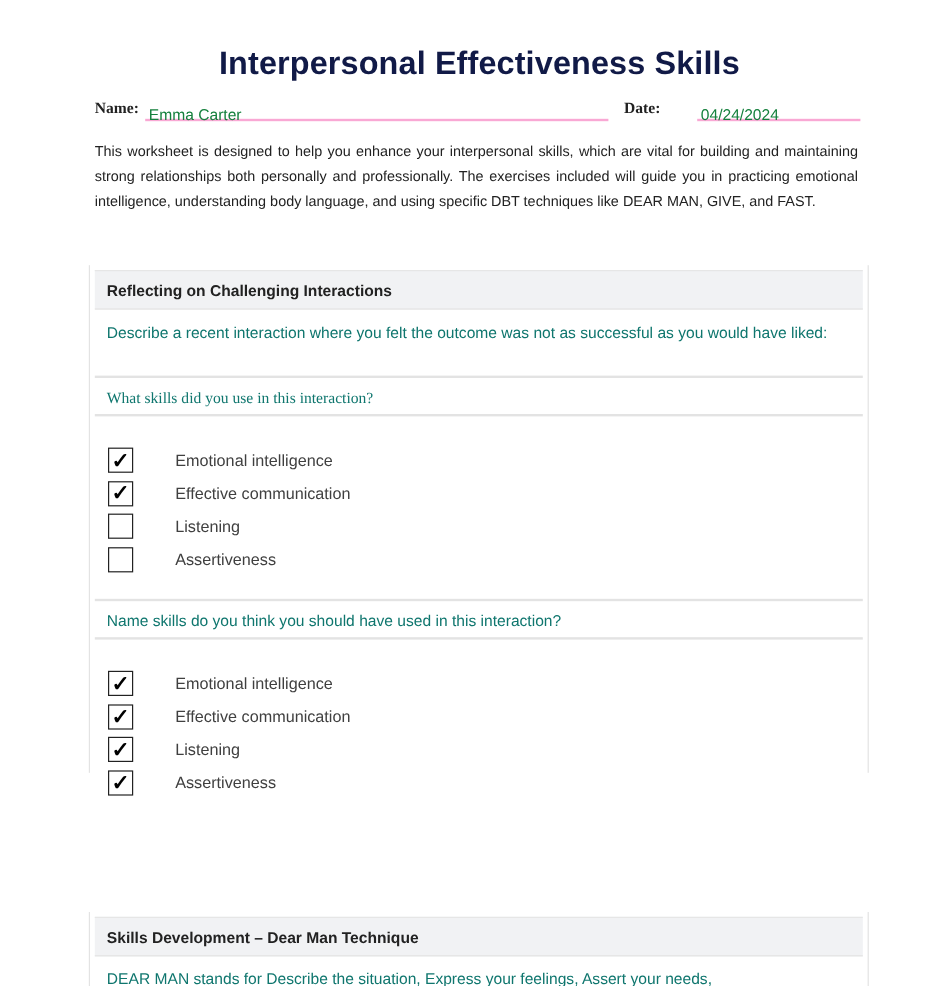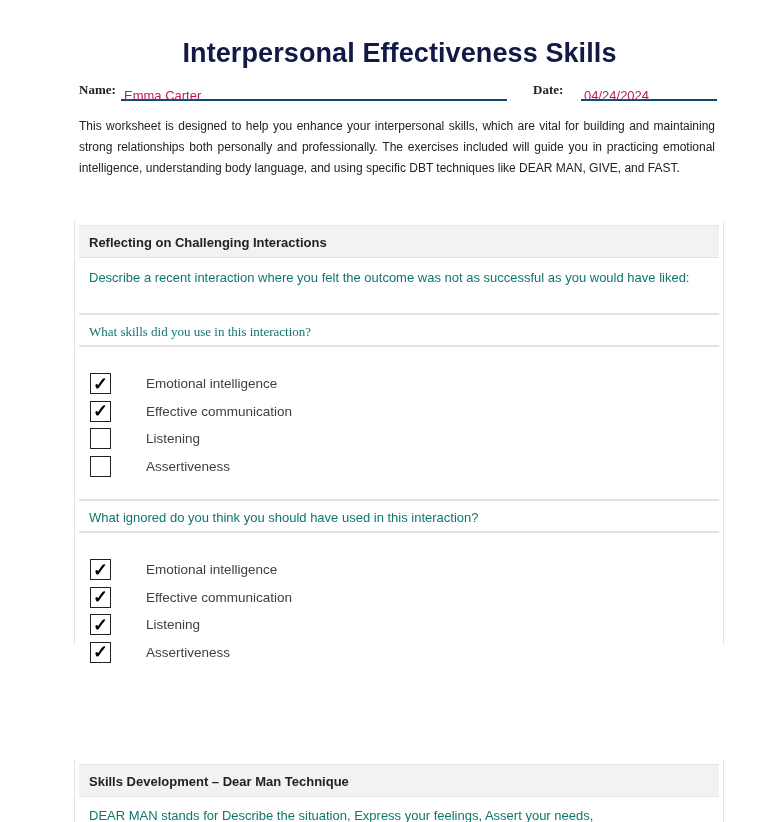--- a/index.html
+++ b/index.html
@@ -17,23 +17,23 @@
       color: #111a47;
       letter-spacing: 0.1px;
     }
     .meta-row {
       position: absolute; top: 74px; left: 67px; width: 642px; height: 22px;
       font-size: 13px;
     }
     .meta-label { position: absolute; bottom: 2px; font-weight: bold; color: #222; font-family: Liberation Serif, serif; }
     .meta-line {
       position: absolute; bottom: 3px; height: 17px;
-      border-bottom: 2px solid #0c4a6e;
+      border-bottom: 2px solid #f9a8d4;
       font-size: 13px; padding-left: 3px; line-height: 15px;
-      color: #be185d;
+      color: #15803d;
     }
     .intro {
       position: absolute; top: 104px; left: 67px; width: 644px;
       font-size: 12px; line-height: 21px;
       text-align: justify; color: #222;
     }
     .section {
       position: absolute; left: 66px; width: 650px;
       border-left: 1px solid #e3e3e3;
       border-right: 1px solid #e3e3e3;
@@ -79,21 +79,21 @@
 </head>
 <body>
 
 <div class="page">
 
   <div class="title">Interpersonal Effectiveness Skills</div>
 
   <div class="meta-row">
     <span class="meta-label" style="left:0;">Name:</span>
     <div class="meta-line" style="left:46px; width:386px;">Emma Carter</div>
-    <span class="meta-label" style="left:454px;">Date:</span>
+    <span class="meta-label" style="left:441px;">Date:</span>
     <div class="meta-line" style="left:506px; width:136px;">04/24/2024</div>
   </div>
 
   <div class="intro">This worksheet is designed to help you enhance your interpersonal skills, which are vital for building and maintaining strong relationships both personally and professionally. The exercises included will guide you in practicing emotional intelligence, understanding body language, and using specific DBT techniques like DEAR MAN, GIVE, and FAST.</div>
 
   <div class="section sec1">
     <div class="sec-header">Reflecting on Challenging Interactions</div>
     <div class="prompt" style="height:57px;">Describe a recent interaction where you felt the outcome was not as successful as you would have liked:</div>
     <div class="prompt" style="height:32px; padding-top:6px;font-family:Liberation Serif, serif;">What skills did you use in this interaction?</div>
     <div class="checklist" style="height:154px;">
@@ -107,21 +107,21 @@
       </div>
       <div class="check-row">
         <div class="box"></div>
         <span class="check-label">Listening</span>
       </div>
       <div class="check-row">
         <div class="box"></div>
         <span class="check-label">Assertiveness</span>
       </div>
     </div>
-    <div class="prompt" style="height:32px; padding-top:6px;">What ignored do you think you should have used in this interaction?</div>
+    <div class="prompt" style="height:32px; padding-top:6px;">Name skills do you think you should have used in this interaction?</div>
     <div class="checklist" style="height:154px; border-bottom:none;">
       <div class="check-row">
         <div class="box">✓</div>
         <span class="check-label">Emotional intelligence</span>
       </div>
       <div class="check-row">
         <div class="box">✓</div>
         <span class="check-label">Effective communication</span>
       </div>
       <div class="check-row">

